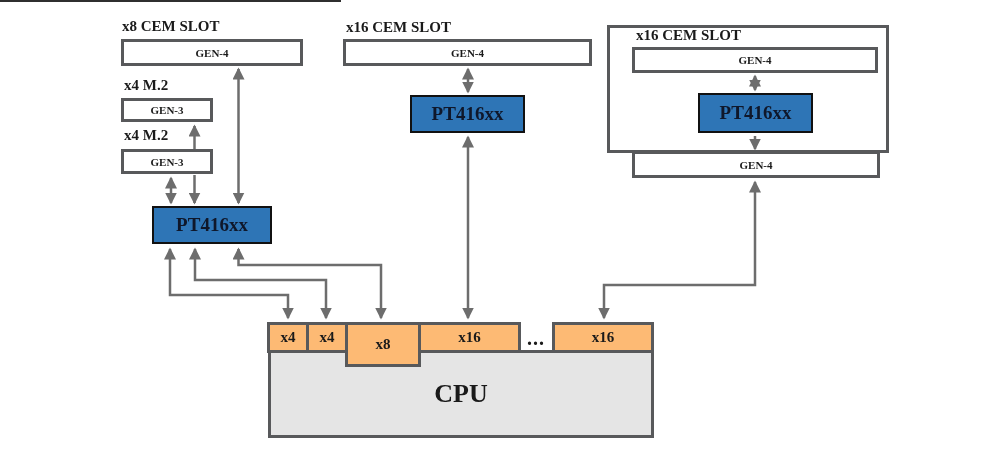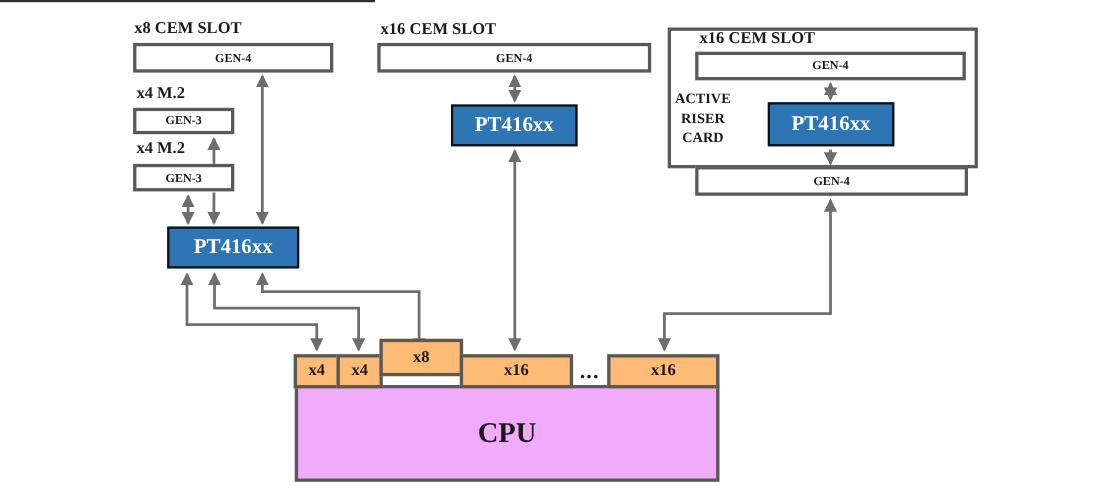--- a/index.html
+++ b/index.html
@@ -18,21 +18,21 @@
     border:3px solid #58595b;
     display:flex;align-items:center;justify-content:center;
     box-sizing:border-box;
     font-size:11px;
     z-index:10;
   }
   .chip{
     position:absolute;
     background:#2e75b6;
     border:2px solid #111111;
-    color:#ffffff;
+    color:#0f172a;
     display:flex;align-items:center;justify-content:center;
     box-sizing:border-box;
     font-size:19px;
     z-index:12;
   }
   .lbl{
     position:absolute;
     font-size:15px;
     white-space:nowrap;
     z-index:11;
@@ -49,21 +49,21 @@
     background:#fdba74;
     border:3px solid #58595b;
     display:flex;align-items:center;justify-content:center;
     box-sizing:border-box;
     font-size:15px;
     z-index:11;
   }
   #cpu-box{
     position:absolute;
     left:268px;top:350px;width:386px;height:88px;
-    background:#f0abfc;border:3px solid #58595b;
+    background:#e5e5e5;border:3px solid #58595b;
     display:flex;align-items:center;justify-content:center;
     box-sizing:border-box;
     font-size:26px;
     z-index:9;
     text-align:center;
   }
   #ellipsis{
     position:absolute;left:519px;top:326px;width:34px;height:24px;
     display:flex;align-items:center;justify-content:center;
     font-size:20px;letter-spacing:1px;z-index:11;
@@ -122,29 +122,24 @@
 
   <div class="chip" style="left:152px;top:206px;width:120px;height:38px;">PT416xx</div>
 
   <div class="lbl" style="left:346px;top:19px;">x16 CEM SLOT</div>
   <div class="box" style="left:343px;top:39px;width:249px;height:27px;">GEN-4</div>
   <div class="chip" style="left:410px;top:95px;width:115px;height:38px;">PT416xx</div>
 
   <div class="outer" style="left:607px;top:25px;width:282px;height:128px;"></div>
   <div class="lbl" style="left:636px;top:27px;">x16 CEM SLOT</div>
   <div class="box" style="left:632px;top:47px;width:246px;height:26px;">GEN-4</div>
-  <div id="riser-card-label">
-    <div>ACTIVE</div>
-    <div>RISER</div>
-    <div>CARD</div>
-  </div>
   <div class="chip" style="left:698px;top:93px;width:115px;height:40px;">PT416xx</div>
   <div class="box" style="left:632px;top:151px;width:248px;height:27px;">GEN-4</div>
 
   <div class="lane" style="left:267px;top:322px;width:42px;height:31px;">x4</div>
   <div class="lane" style="left:306px;top:322px;width:42px;height:31px;">x4</div>
-  <div class="lane" style="left:345px;top:308px;width:76px;height:34px;text-align:center;">x8</div>
+  <div class="lane" style="left:345px;top:322px;width:76px;height:45px;text-align:center;">x8</div>
   <div class="lane" style="left:418px;top:322px;width:103px;height:31px;">x16</div>
   <div id="ellipsis">...</div>
   <div class="lane" style="left:552px;top:322px;width:102px;height:31px;">x16</div>
   <div id="cpu-box">CPU</div>
 
 </div>
 
 </body></html>

